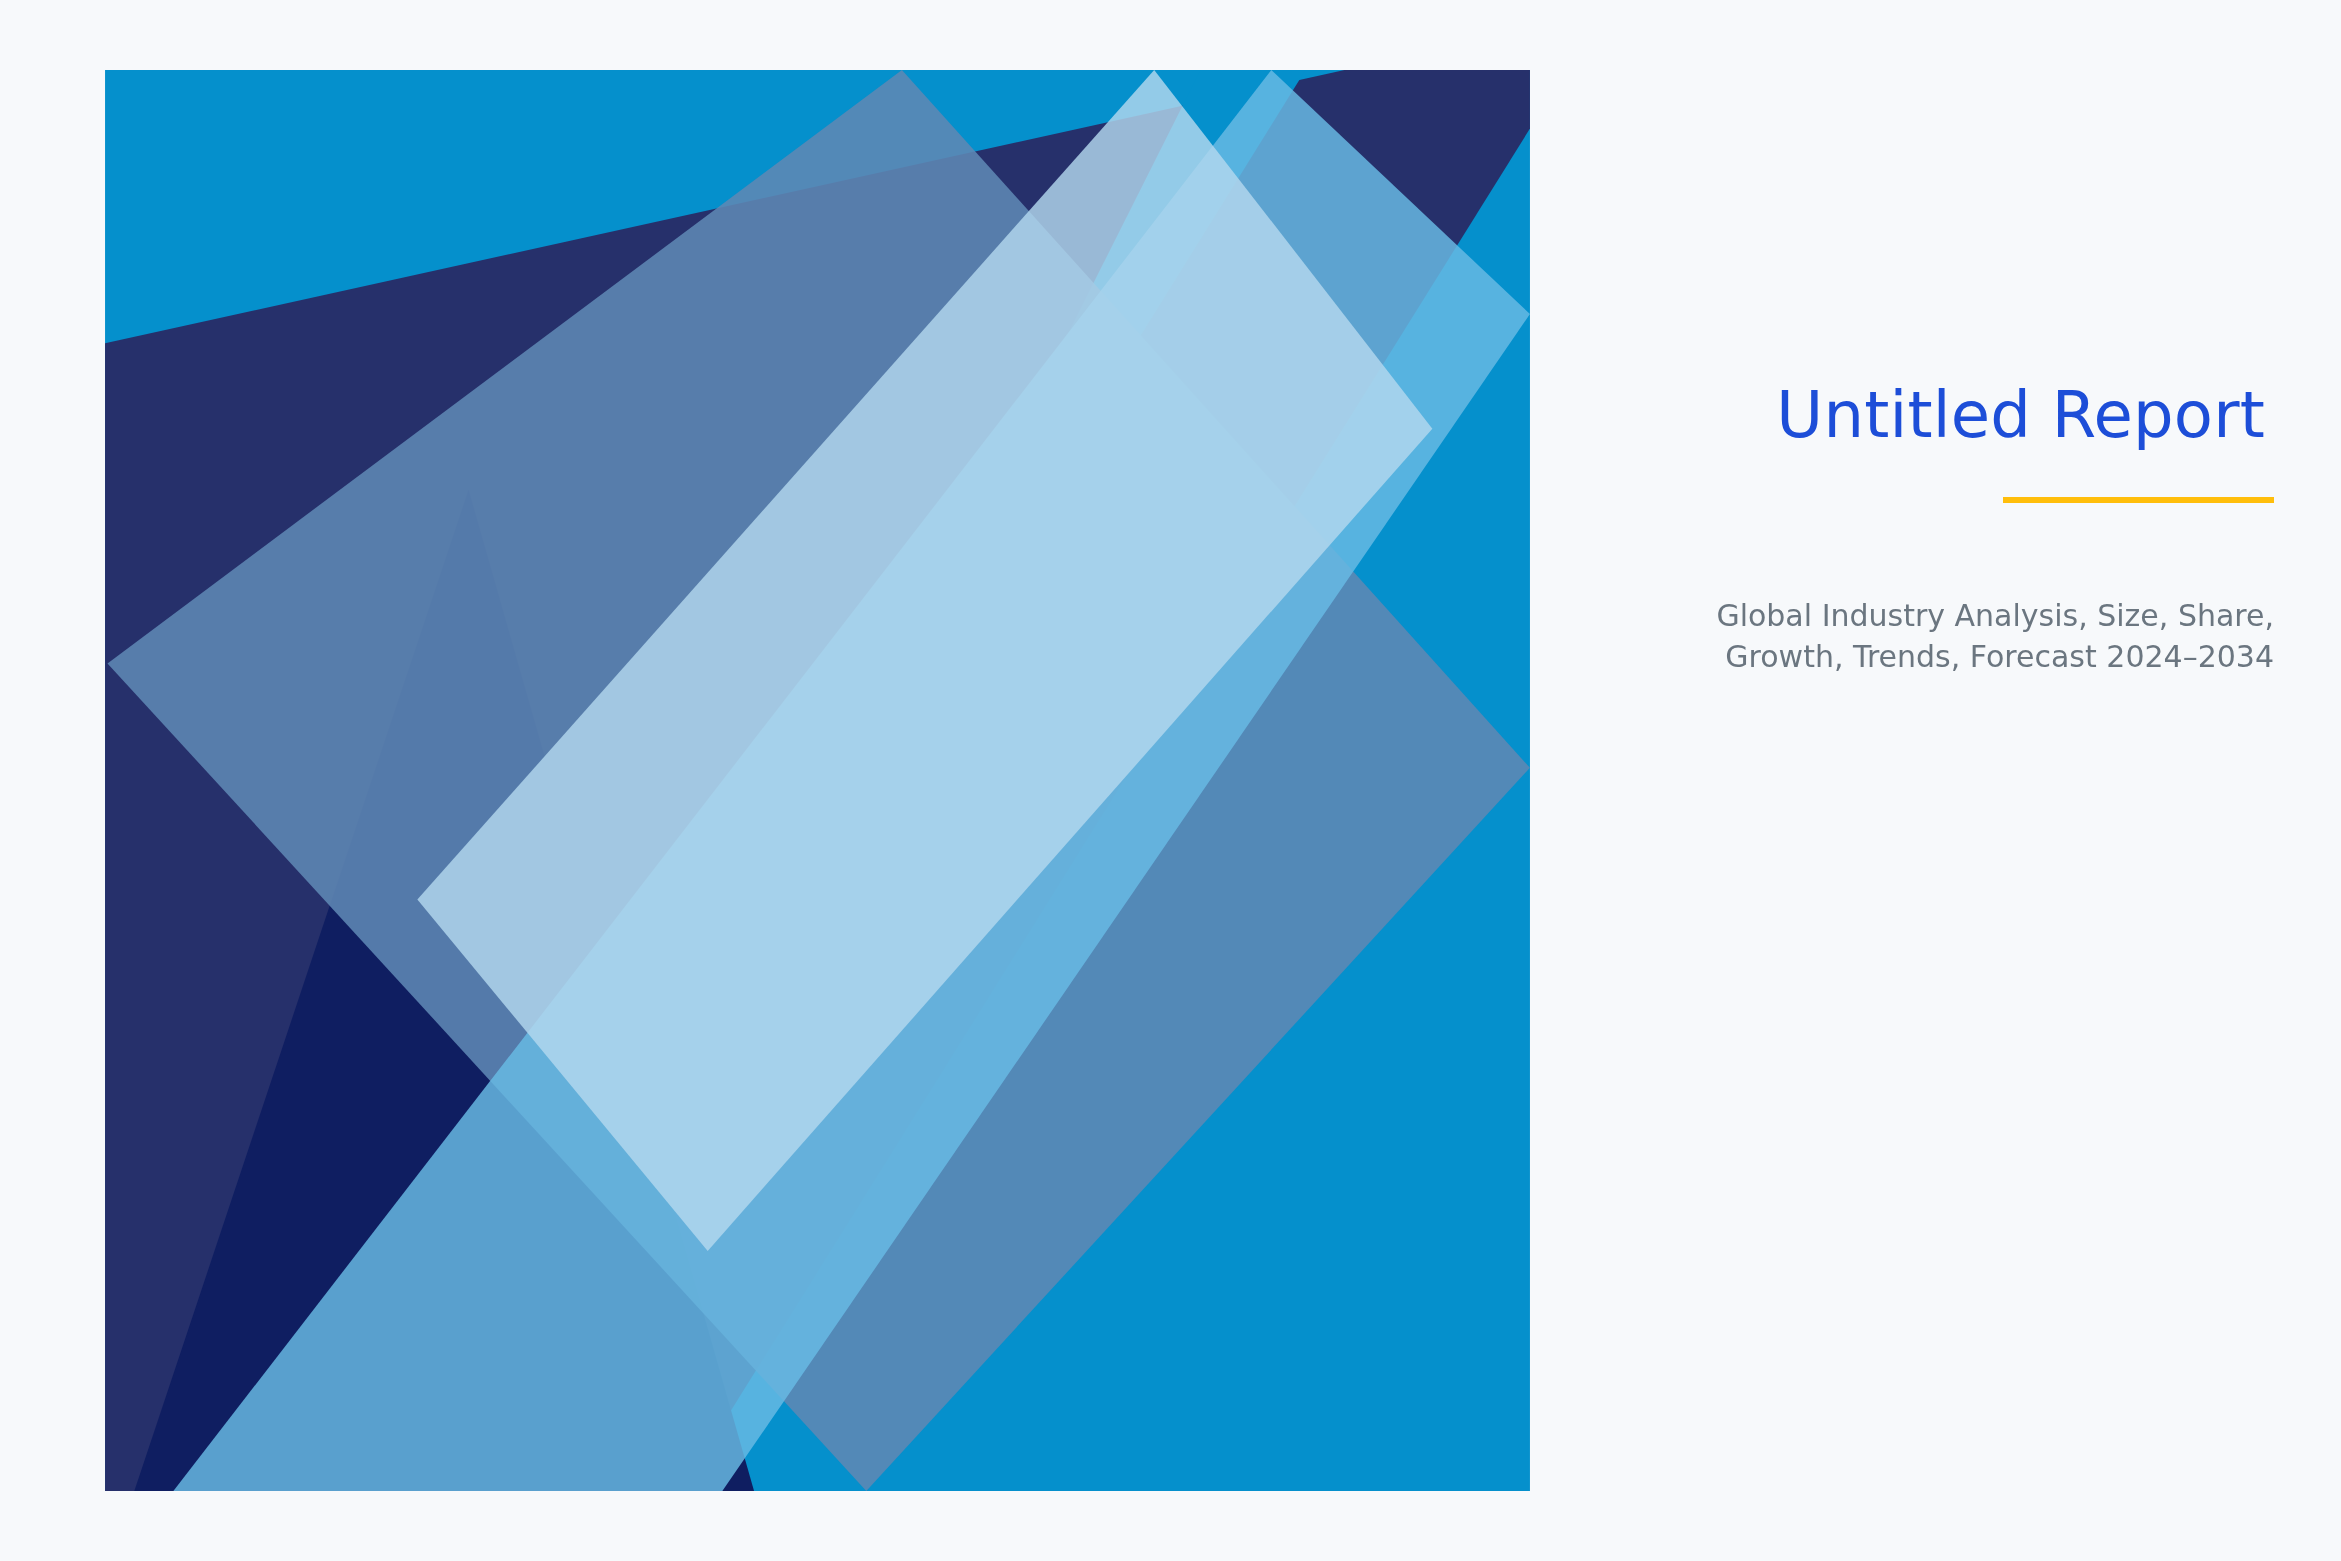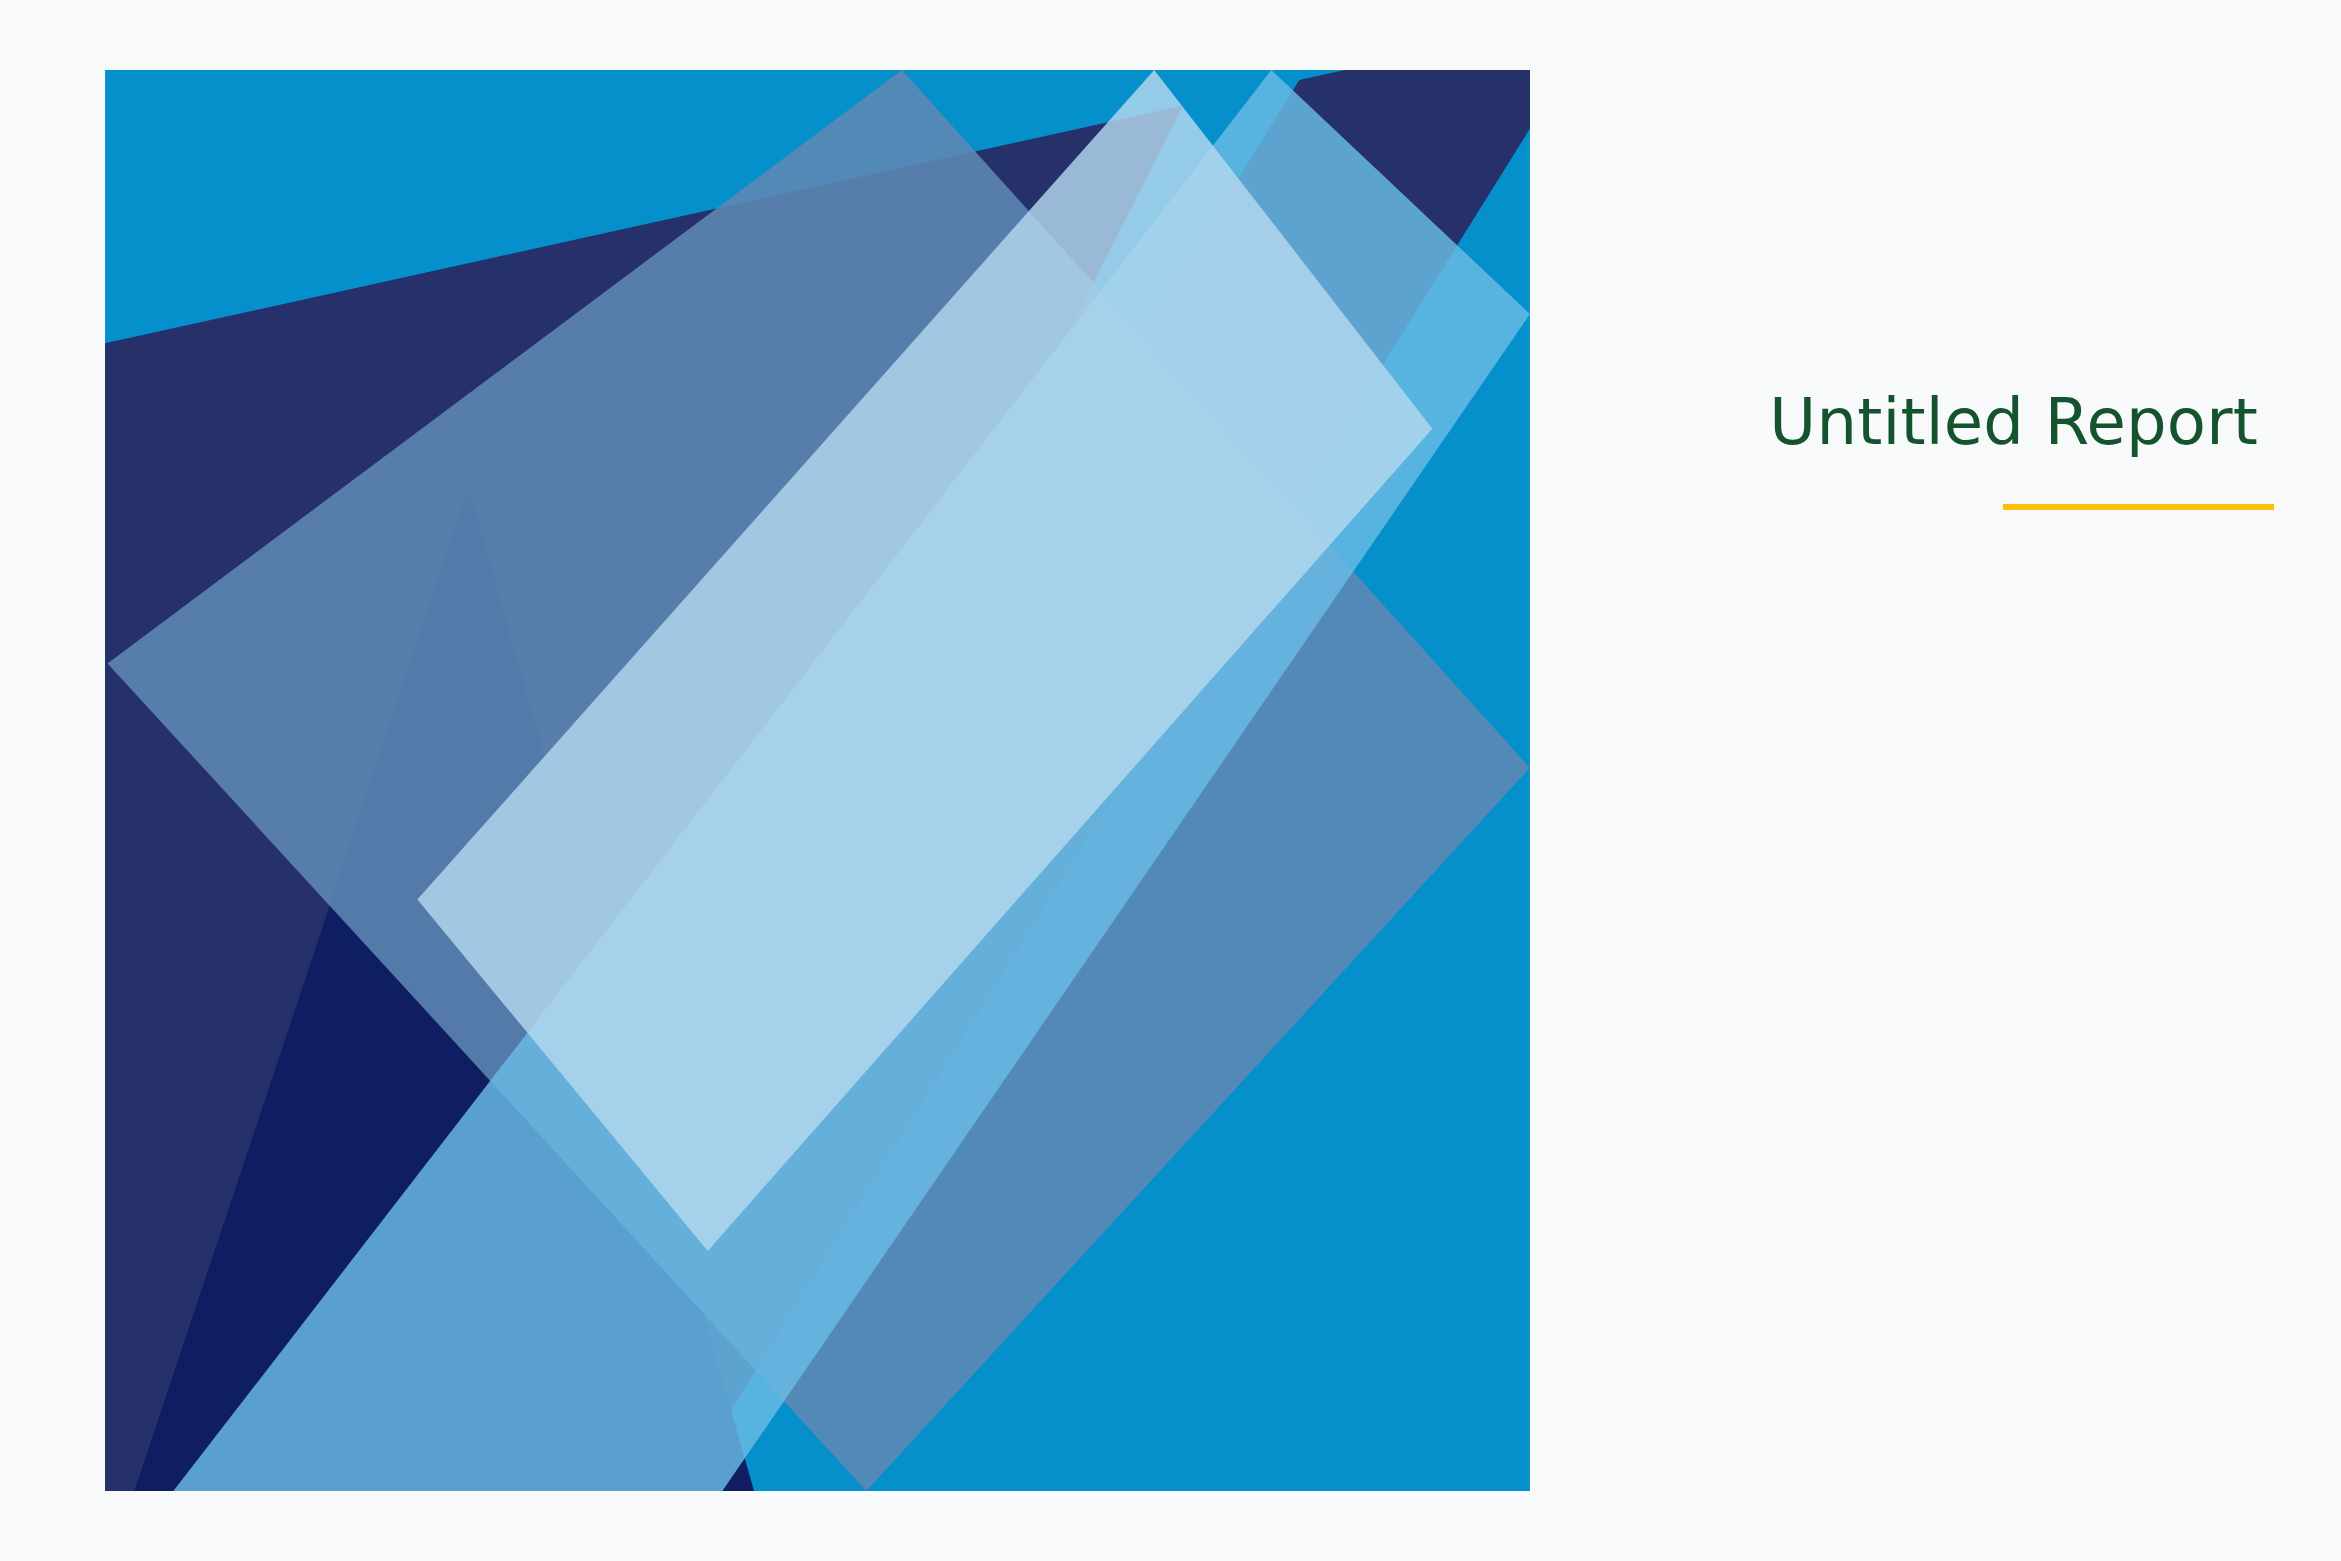--- a/index.html
+++ b/index.html
@@ -45,23 +45,23 @@
     top: 371px;
     width: 722px;
     text-align: right;
   }
 
   #report-title {
     font-family: "DejaVu Sans", sans-serif;
     font-size: 64px;
     font-weight: 400;
     letter-spacing: 0.2px;
-    color: #14532d;
+    color: #1d4ed8;
     line-height: 1.1;
-    margin: 16px;
+    margin: 9px;
     white-space: nowrap;
   }
 
   #title-rule-wrap {
     margin-top: 47px;
     display: flex;
     justify-content: flex-end;
   }
   #title-rule {
     width: 271px;
@@ -106,17 +106,18 @@
   </div>
 
   <div id="title-block">
 
     <h1 id="report-title">Untitled Report</h1>
 
     <div id="title-rule-wrap">
       <div id="title-rule"></div>
     </div>
 
+    <p id="report-subtitle">Global Industry Analysis, Size, Share, Growth, Trends, Forecast 2024–2034</p>
 
   </div>
 
 </div>
 
 
 </body></html>

